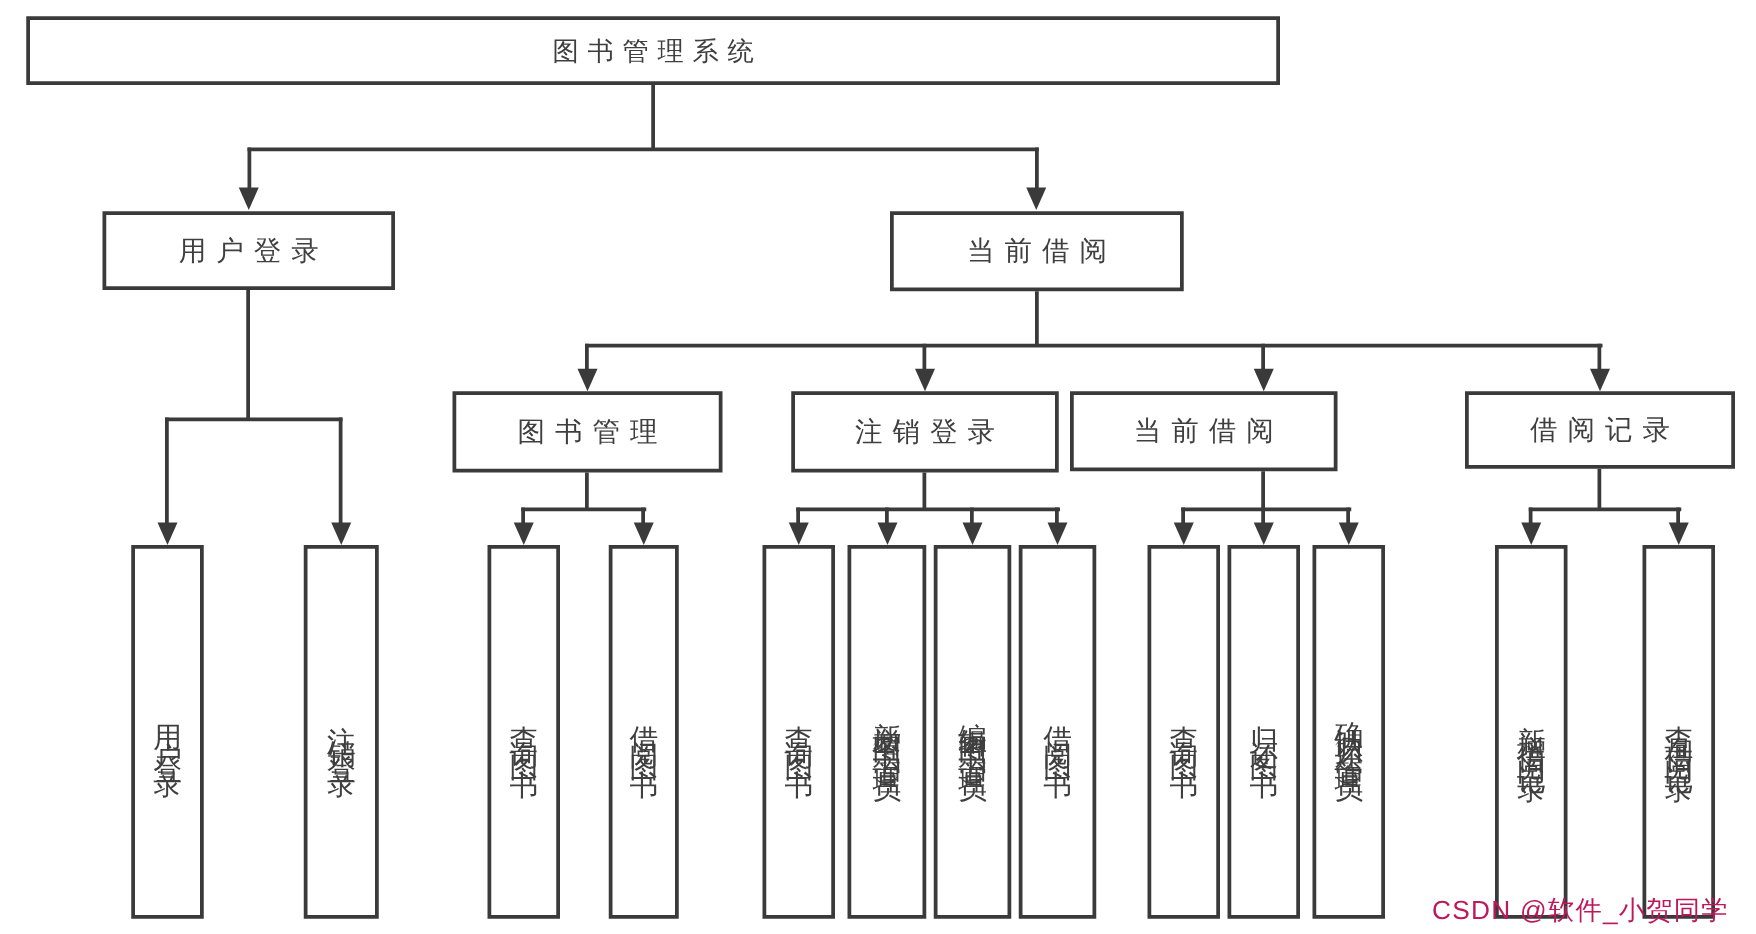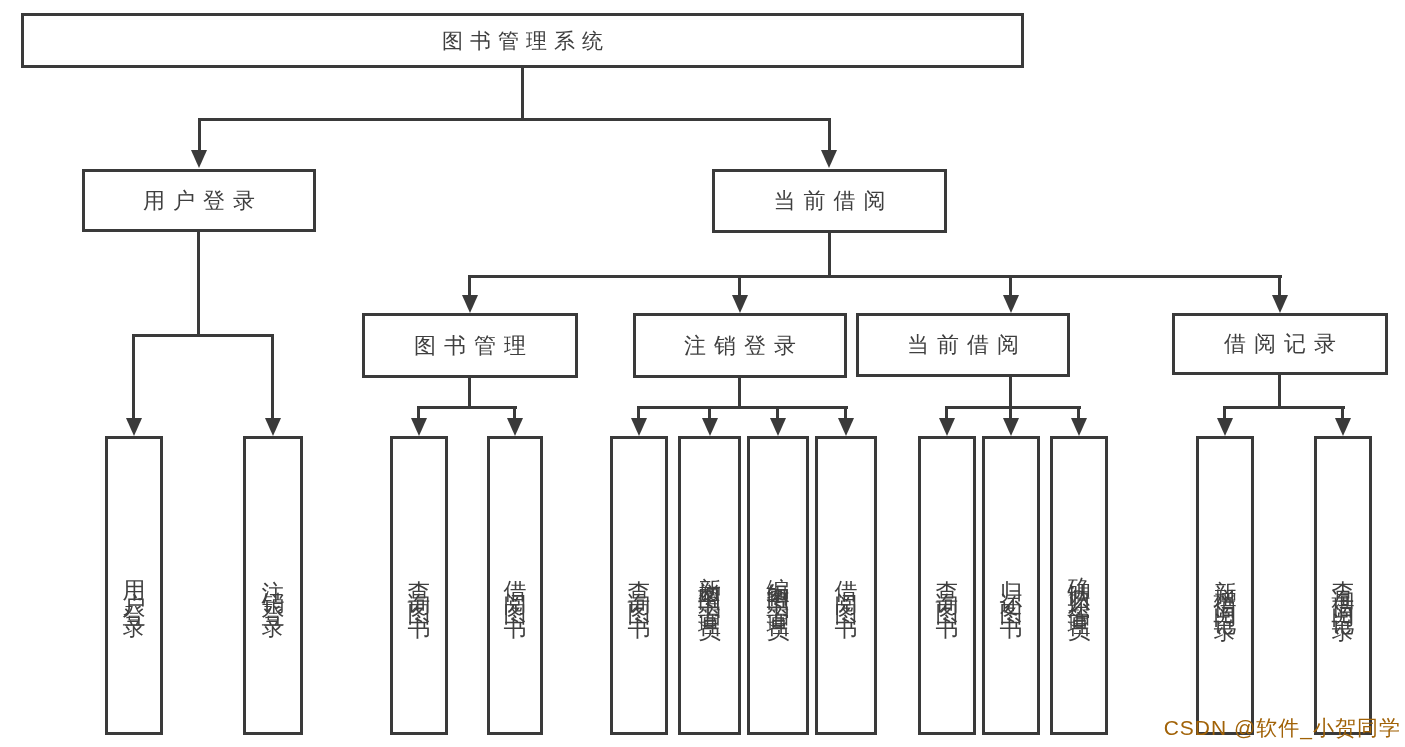--- a/index.html
+++ b/index.html
@@ -87,25 +87,25 @@
     position: absolute;
     width: 0; height: 0;
     border-left: 8px solid transparent;
     border-right: 8px solid transparent;
     border-top: 18px solid #3a3a3a;
   }
 
   
   .watermark {
     position: absolute;
-    right: 4px;
+    right: 22px;
     top: 714px;
     font-size: 21px;
     letter-spacing: 1px;
-    color: #a16207;
+    color: #be185d;
     white-space: nowrap;
   }
 </style>
 </head>
 <body>
 
 <div class="stage">
 
   <div class="ln" style="left:521px; top:66px; width:3px; height:54px;"></div>
   <div class="ln" style="left:198px; top:118px; width:633px; height:3px;"></div>

